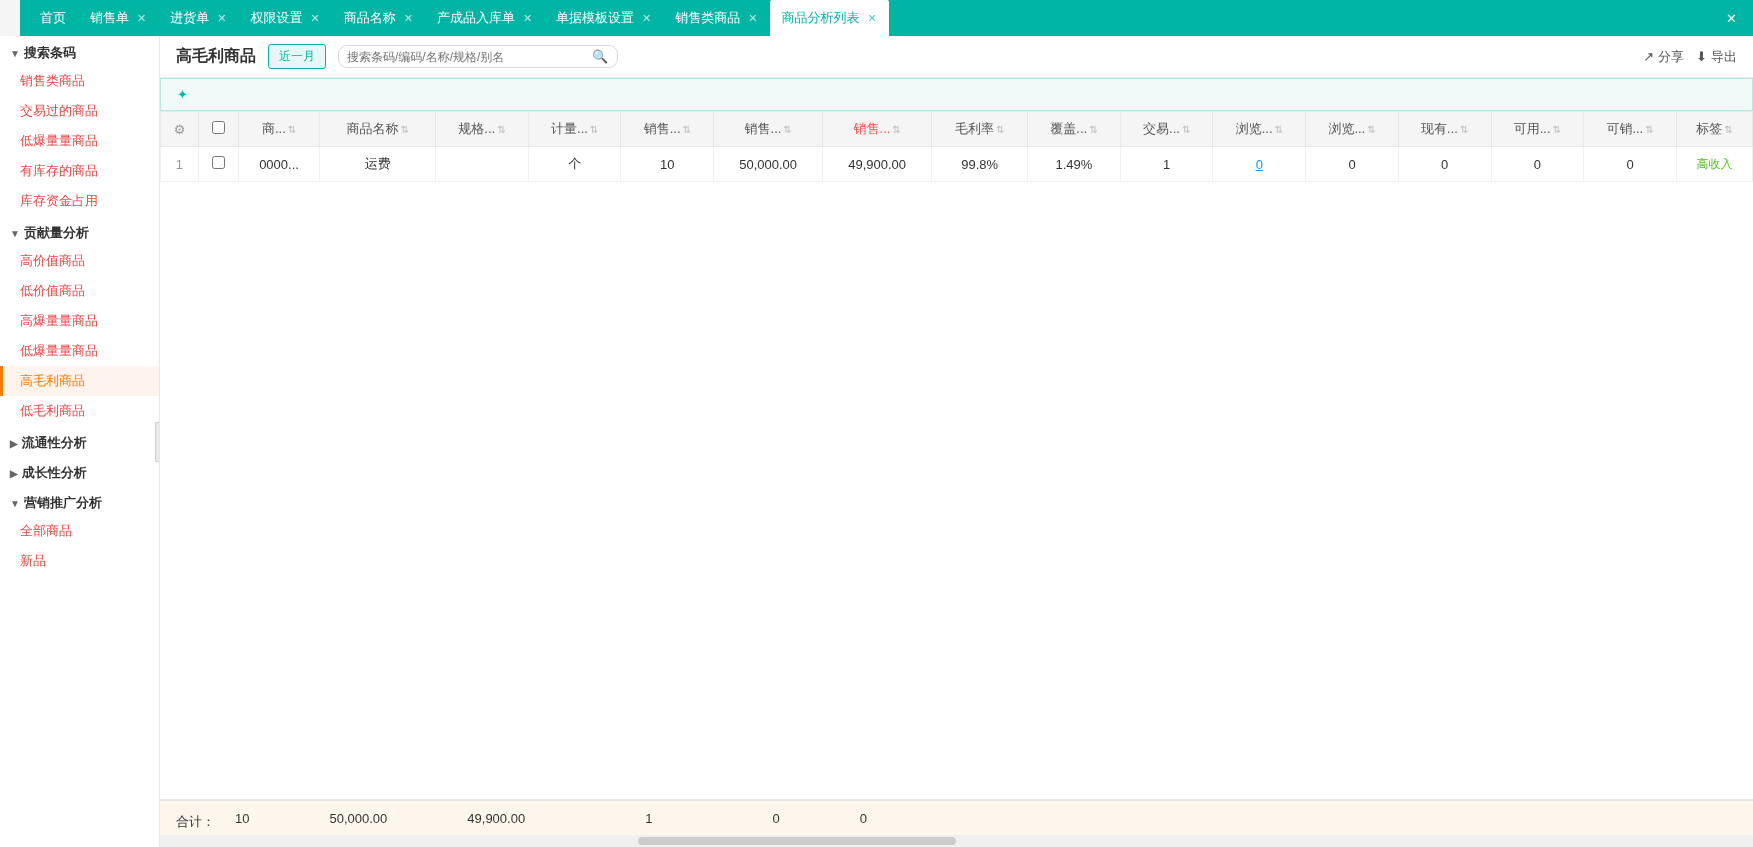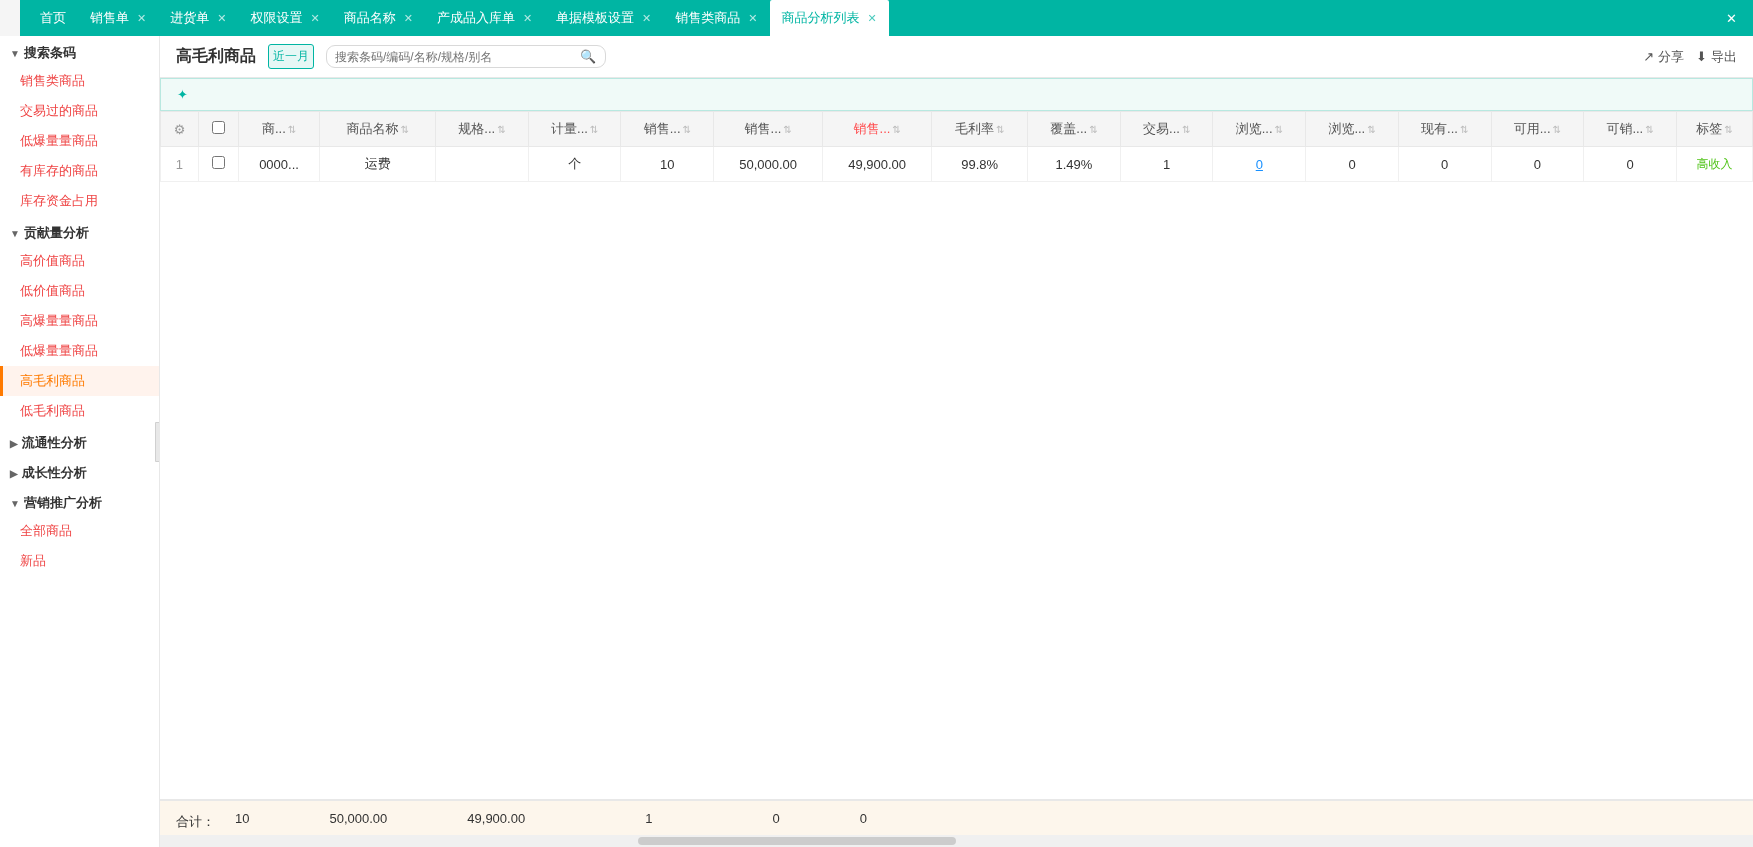--- a/index.html
+++ b/index.html
@@ -103,21 +103,21 @@
     }
     .content-title {
       font-size: 16px;
       font-weight: bold;
       color: #333;
     }
     .filter-btn {
       background: #f0f0f0;
       border: 1px solid #d9d9d9;
       border-radius: 3px;
-      padding: 3px 4px;
+      padding: 3px 10px;
       cursor: pointer;
       color: #555;
       font-size: 12px;
     }
     .filter-btn.active {
       background: #e6f7f5;
       border-color: #00b5a3;
       color: #00b5a3;
     }
     .search-box {

